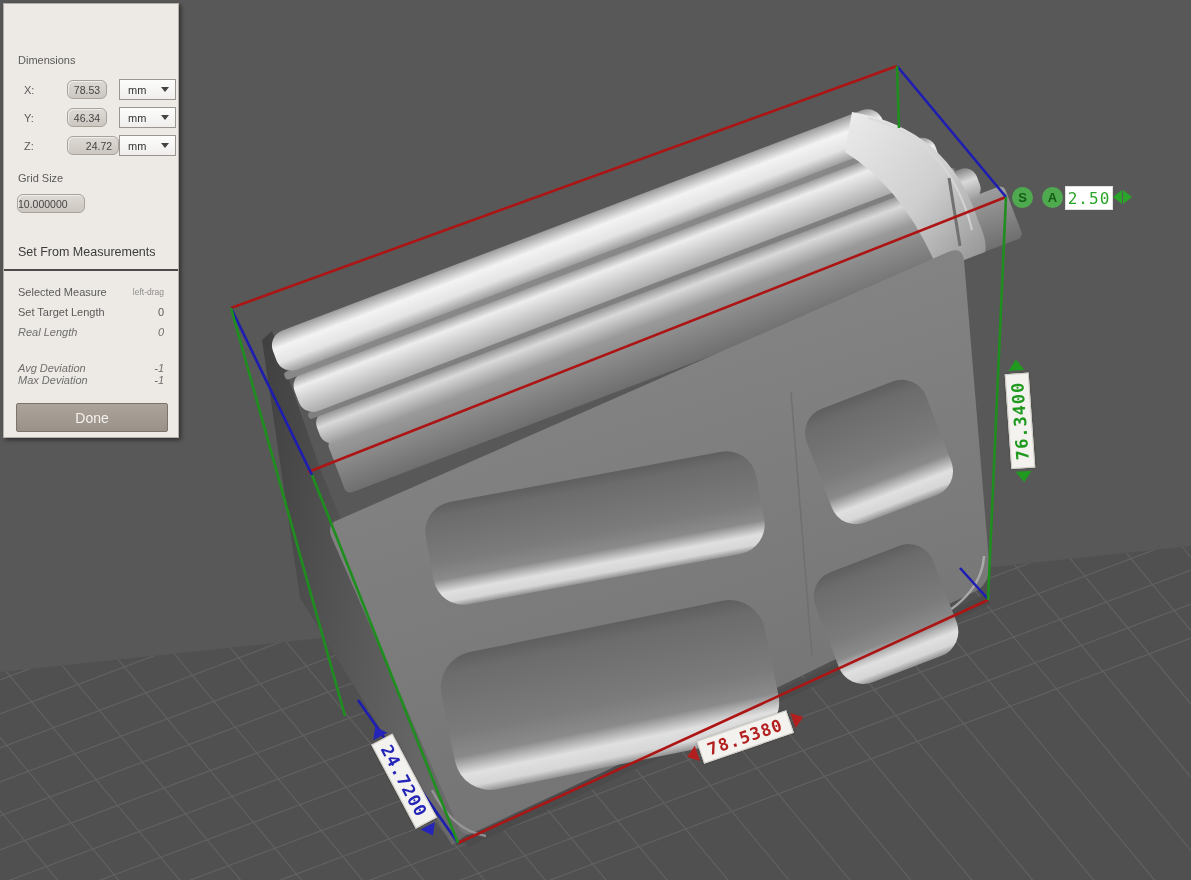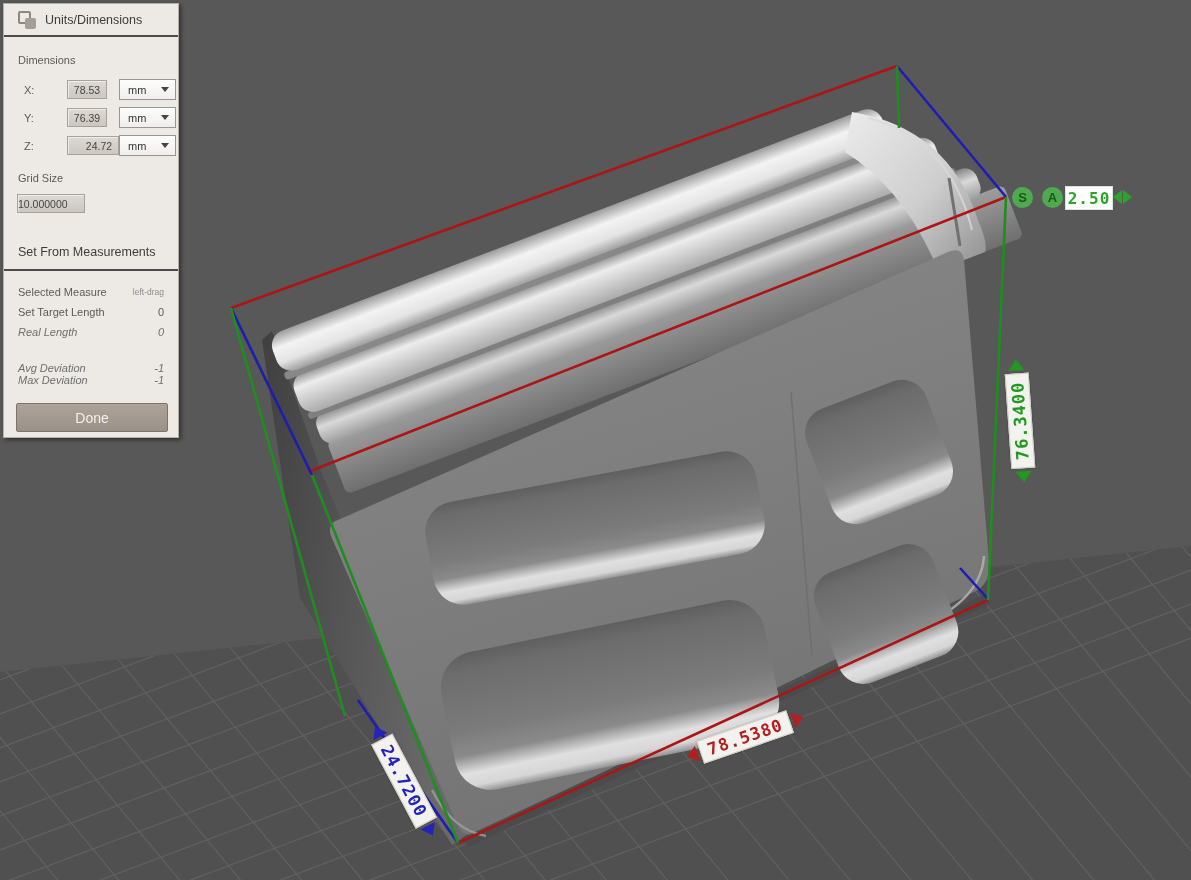--- a/index.html
+++ b/index.html
@@ -13,38 +13,38 @@
     font-family:"DejaVu Sans Mono",monospace;font-weight:bold;font-size:17px;letter-spacing:1px;
     padding:1px 7px;white-space:nowrap;}
   .arr{width:0;height:0;position:absolute;top:50%;margin-top:-8px;border:8px solid transparent;}
   .arr-l{left:-15px;border-left:0;border-right:11px solid currentColor;}
   .arr-r{right:-15px;border-right:0;border-left:11px solid currentColor;}
 
   
   .badge-circle{position:absolute;width:21px;height:21px;border-radius:50%;background:#4fa94f;
     color:#145c14;font-size:13px;font-weight:bold;display:flex;align-items:center;justify-content:center;}
   #scale-value{position:absolute;background:#ffffff;border:1px solid #e0e0e0;color:#2aa52a;
-    font-family:"DejaVu Sans Mono",monospace;font-weight:bold;font-size:16px;
+    font-family:"DejaVu Sans Mono",monospace;font-weight:normal;font-size:16px;
     width:46px;height:22px;display:flex;align-items:center;justify-content:center;letter-spacing:1px;}
   .tri{position:absolute;width:0;height:0;border:7px solid transparent;}
   .tri-left{border-right:9px solid #2aa52a;border-left:0;}
   .tri-right{border-left:9px solid #2aa52a;border-right:0;}
 
   
   #panel{position:absolute;left:3px;top:3px;width:174px;height:433px;background:#edeae5;
     border:1px solid #b3aea7;box-shadow:2px 2px 4px rgba(0,0,0,.45);color:#4a4a4a;}
   #panel-header{position:absolute;left:0;top:0;right:0;height:31px;border-bottom:2px solid #4b4b4b;
     display:flex;align-items:center;}
   #panel-icon{position:relative;width:18px;height:18px;margin-left:14px;}
   #panel-icon .sq1{position:absolute;left:0;top:0;width:9px;height:9px;border:2px solid #8d8781;border-radius:2px;}
   #panel-icon .sq2{position:absolute;right:0;bottom:0;width:11px;height:11px;background:#a59e97;border-radius:2px;}
   #panel-title{margin-left:9px;font-size:12.5px;color:#3c3c3c;}
   .plabel{position:absolute;font-size:11px;color:#5a5a5a;}
   .pvalue-box{position:absolute;background:linear-gradient(#ddd9d4,#ccc7c1);border:1px solid #a8a29b;
-    border-radius:0;box-shadow:inset 1px 1px 0 rgba(255,255,255,.55);font-size:10.5px;color:#454545;
+    border-radius:6px;box-shadow:inset 1px 1px 0 rgba(255,255,255,.55);font-size:10.5px;color:#454545;
     display:flex;align-items:center;justify-content:center;}
   .pdrop{position:absolute;background:linear-gradient(#fdfdfc,#efeeec);border:1px solid #9a958e;
     font-size:11px;color:#333;display:flex;align-items:center;padding-left:8px;}
   .pdrop .caret{position:absolute;right:6px;top:7px;width:0;height:0;
     border-left:4px solid transparent;border-right:4px solid transparent;border-top:5px solid #444;}
   .mrow{position:absolute;left:14px;right:14px;height:14px;font-size:11px;color:#5a5a5a;
     display:flex;justify-content:space-between;align-items:center;}
   .mrow .hint{font-size:8.5px;color:#8d8d8d;margin-left:10px;}
   .mrow.italic{font-style:italic;color:#6e6e6e;}
   #sep2{position:absolute;left:0;right:0;top:265px;border-top:2px solid #4b4b4b;}
@@ -223,39 +223,32 @@
     <span class="arr arr-r"></span>
   </div>
 
   <div class="badge-circle" style="left:1012px;top:187px;">S</div>
   <div class="badge-circle" style="left:1042px;top:187px;">A</div>
   <div id="scale-value" style="left:1065px;top:186px;">2.50</div>
   <span class="tri tri-left" style="left:1113px;top:190px;"></span>
   <span class="tri tri-right" style="left:1123px;top:190px;"></span>
 
   <div id="panel">
-    <div id="panel-header">
-      <span id="panel-icon">
-        <span class="sq1"></span>
-          <span class="sq2"></span>
-      </span>
-      <span id="panel-title">Units/Dimensions</span>
-    </div>
 
     <span class="plabel" style="left:14px;top:50px;">Dimensions</span>
 
     <span class="plabel" style="left:20px;top:80px;">X:</span>
     <span class="pvalue-box" style="left:63px;top:76px;width:38px;height:17px;">78.53</span>
     <span class="pdrop" style="left:115px;top:75px;width:47px;height:19px;">
       <span>mm</span>
       <span class="caret"></span>
     </span>
 
     <span class="plabel" style="left:20px;top:108px;">Y:</span>
-    <span class="pvalue-box" style="left:63px;top:104px;width:38px;height:17px;">76.39</span>
+    <span class="pvalue-box" style="left:63px;top:104px;width:38px;height:17px;">46.34</span>
     <span class="pdrop" style="left:115px;top:103px;width:47px;height:19px;">
       <span>mm</span>
       <span class="caret"></span>
     </span>
 
     <span class="plabel" style="left:20px;top:136px;">Z:</span>
     <span class="pvalue-box" style="left:63px;top:132px;width:38px;height:17px;padding-left:12px;">24.72</span>
     <span class="pdrop" style="left:115px;top:131px;width:47px;height:19px;">
       <span>mm</span>
       <span class="caret"></span>

